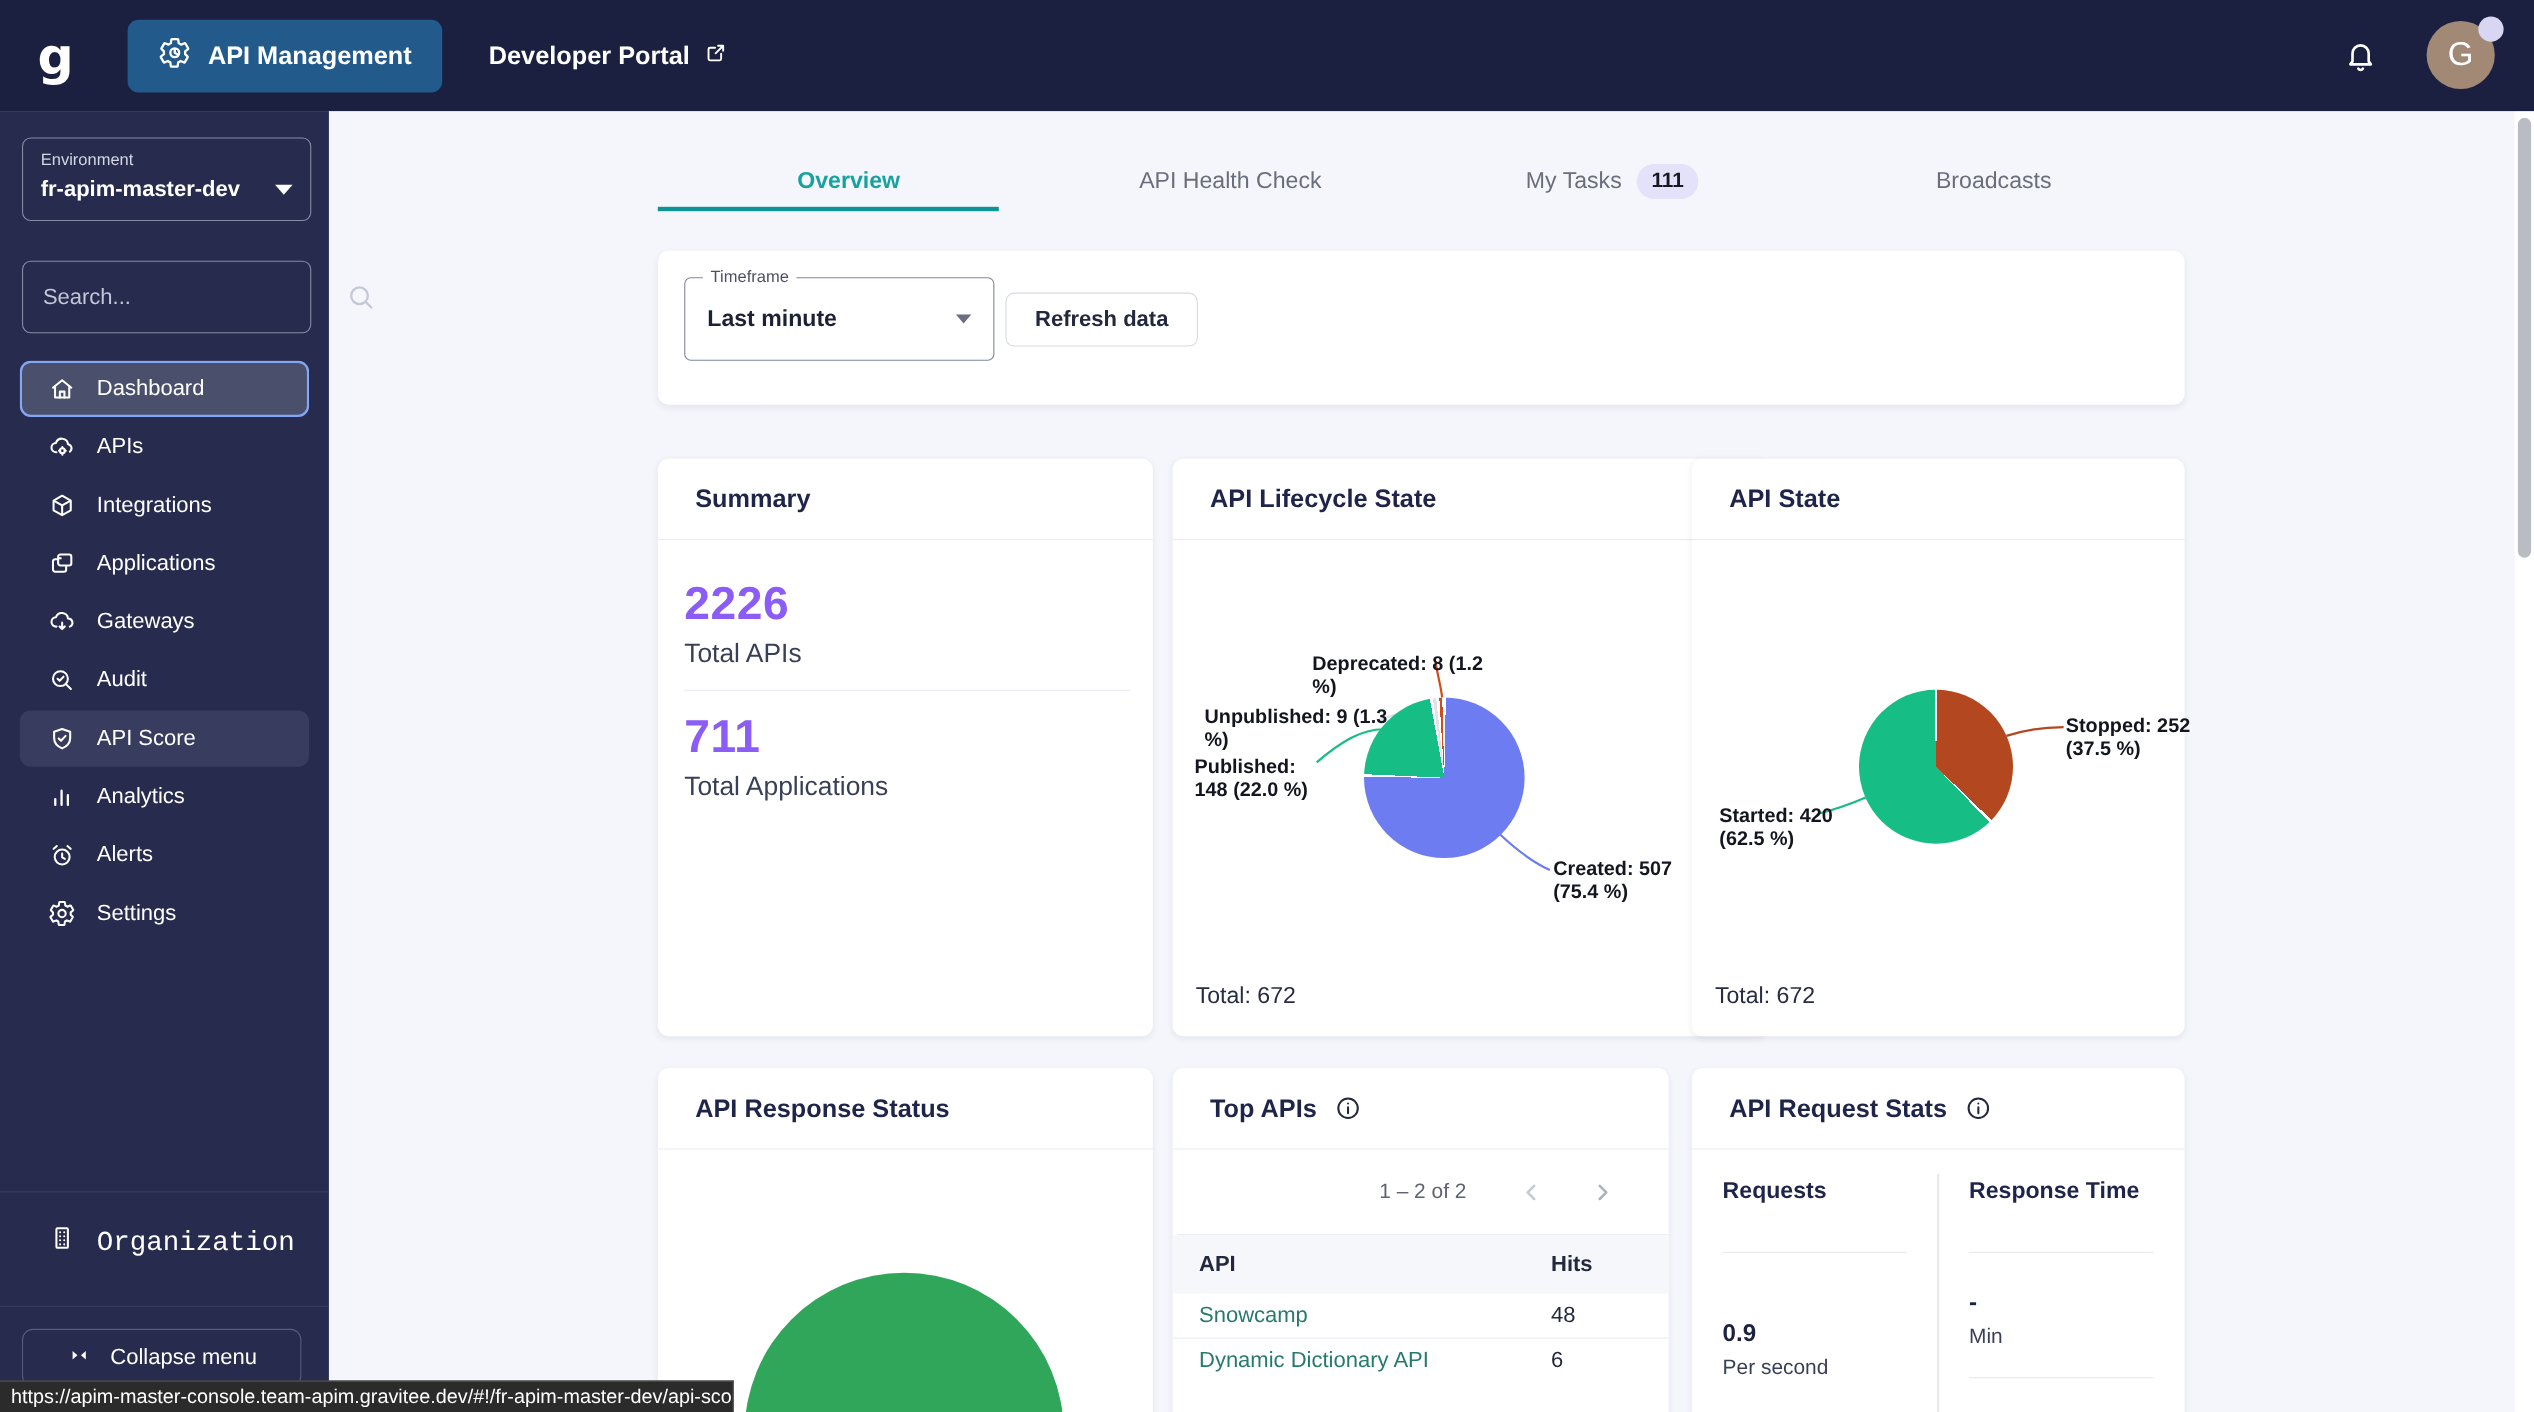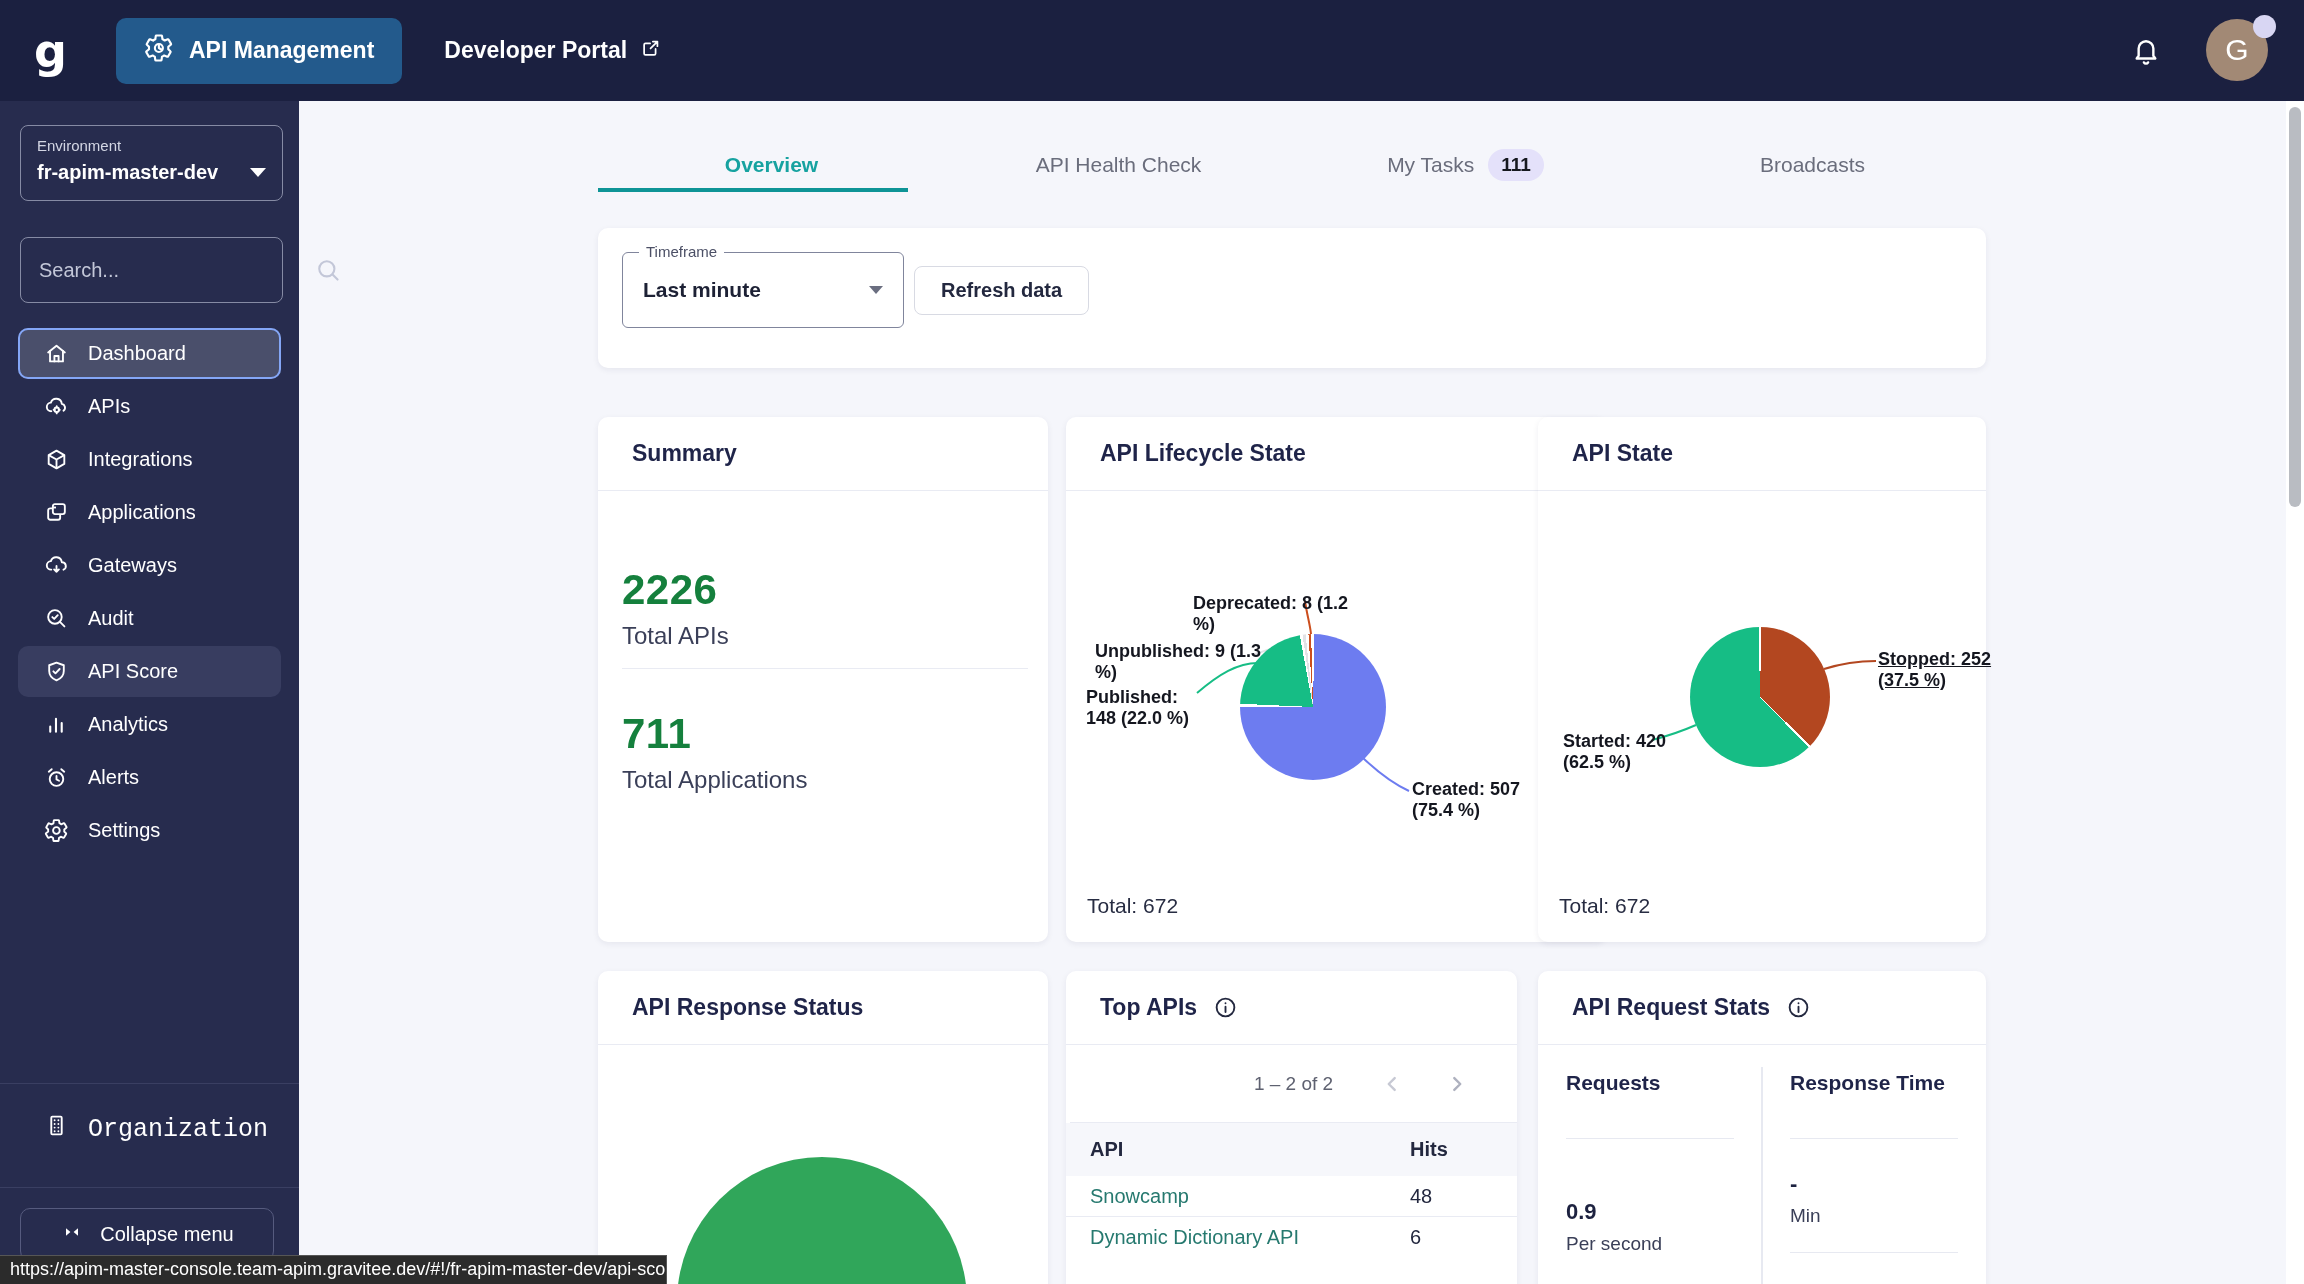--- a/index.html
+++ b/index.html
@@ -62,21 +62,21 @@
   .tf-field { position:absolute; left:24px; top:24px; width:282px; height:76px; border:1px solid #80859c; border-radius:6px; cursor:pointer; }
   .tf-legend { position:absolute; top:-10px; left:16px; background:#fff; padding:0 7px; font-size:15px; color:#4c5066; }
   .tf-row { display:flex; align-items:center; justify-content:space-between; padding:0 20px; height:100%; }
   .tf-value { font-size:21px; font-weight:600; color:#1d2135; }
   .tf-caret { width:0; height:0; border-left:7px solid transparent; border-right:7px solid transparent; border-top:8px solid #6a6e80; }
   .refresh-btn { position:absolute; left:316px; top:38px; height:49px; padding:0 26px; border:1px solid #d8dae3; border-radius:8px; background:#fff; font-size:20px; font-weight:700; color:#23283f; font-family:inherit; cursor:pointer; }
 
   
   .summary-card { left:299px; top:316px; width:450px; height:525px; }
   .sum-body { padding:34px 20px 0 24px; }
-  .sum-value { font-size:42px; font-weight:800; color:#15803d; letter-spacing:.5px;margin-top:41px; }
+  .sum-value { font-size:42px; font-weight:800; color:#8b5cf6; letter-spacing:.5px; }
   .sum-label { font-size:24px; color:#3a3f58; margin-top:8px; }
   .sum-div { height:1px; background:#e9ebf3; margin:18px 0; }
 
   
   .lifecycle-card { left:767px; top:316px; width:540px; height:525px; }
   .state-card { left:1239px; top:316px; width:448px; height:525px; }
   .chart-body { position:absolute; left:0; top:74px; right:0; bottom:0; }
   .pie { position:absolute; border-radius:50%; cursor:pointer; }
   .pie-lifecycle { left:174px; top:143px; width:146px; height:146px; }
   .pie-state { left:152px; top:136px; width:140px; height:140px; }
@@ -352,21 +352,21 @@
     <div class="card state-card">
       <div class="card-head">
           <span>API State</span>
         </div>
       <div class="chart-body">
         <svg class="leaders" width="448" height="451" viewBox="0 74 448 451">
           <path d="M286 252 C305 246 322 244 338 244" fill="none" stroke-width="2" stroke="#b34720"></path>
           <path d="M158 308 C142 315 130 319 114 323" fill="none" stroke-width="2" stroke="#16bd85"></path>
         </svg>
         <div class="pie pie-state" style="background: conic-gradient(rgb(255, 255, 255) 0deg, rgb(255, 255, 255) 1.1deg, rgb(179, 71, 32) 1.1deg, rgb(179, 71, 32) 133.9deg, rgb(255, 255, 255) 133.9deg, rgb(255, 255, 255) 135deg, rgb(255, 255, 255) 135deg, rgb(255, 255, 255) 136.1deg, rgb(22, 189, 133) 136.1deg, rgb(22, 189, 133) 358.9deg, rgb(255, 255, 255) 358.9deg, rgb(255, 255, 255) 360deg);"></div>
-        <div class="pie-label" style="left:340px; top:158px; width:122px;text-decoration:underline;">
+        <div class="pie-label" style="left:340px; top:158px; width:122px;">
           <span>Stopped:</span> <span>252 (37.5 %)</span>
         </div>
         <div class="pie-label" style="left:25px; top:240px; width:126px;">
           <span>Started:</span> <span>420 (62.5 %)</span>
         </div>
         <div class="total-line">Total: 672</div>
       </div>
     </div>
 
     <div class="card response-card">

